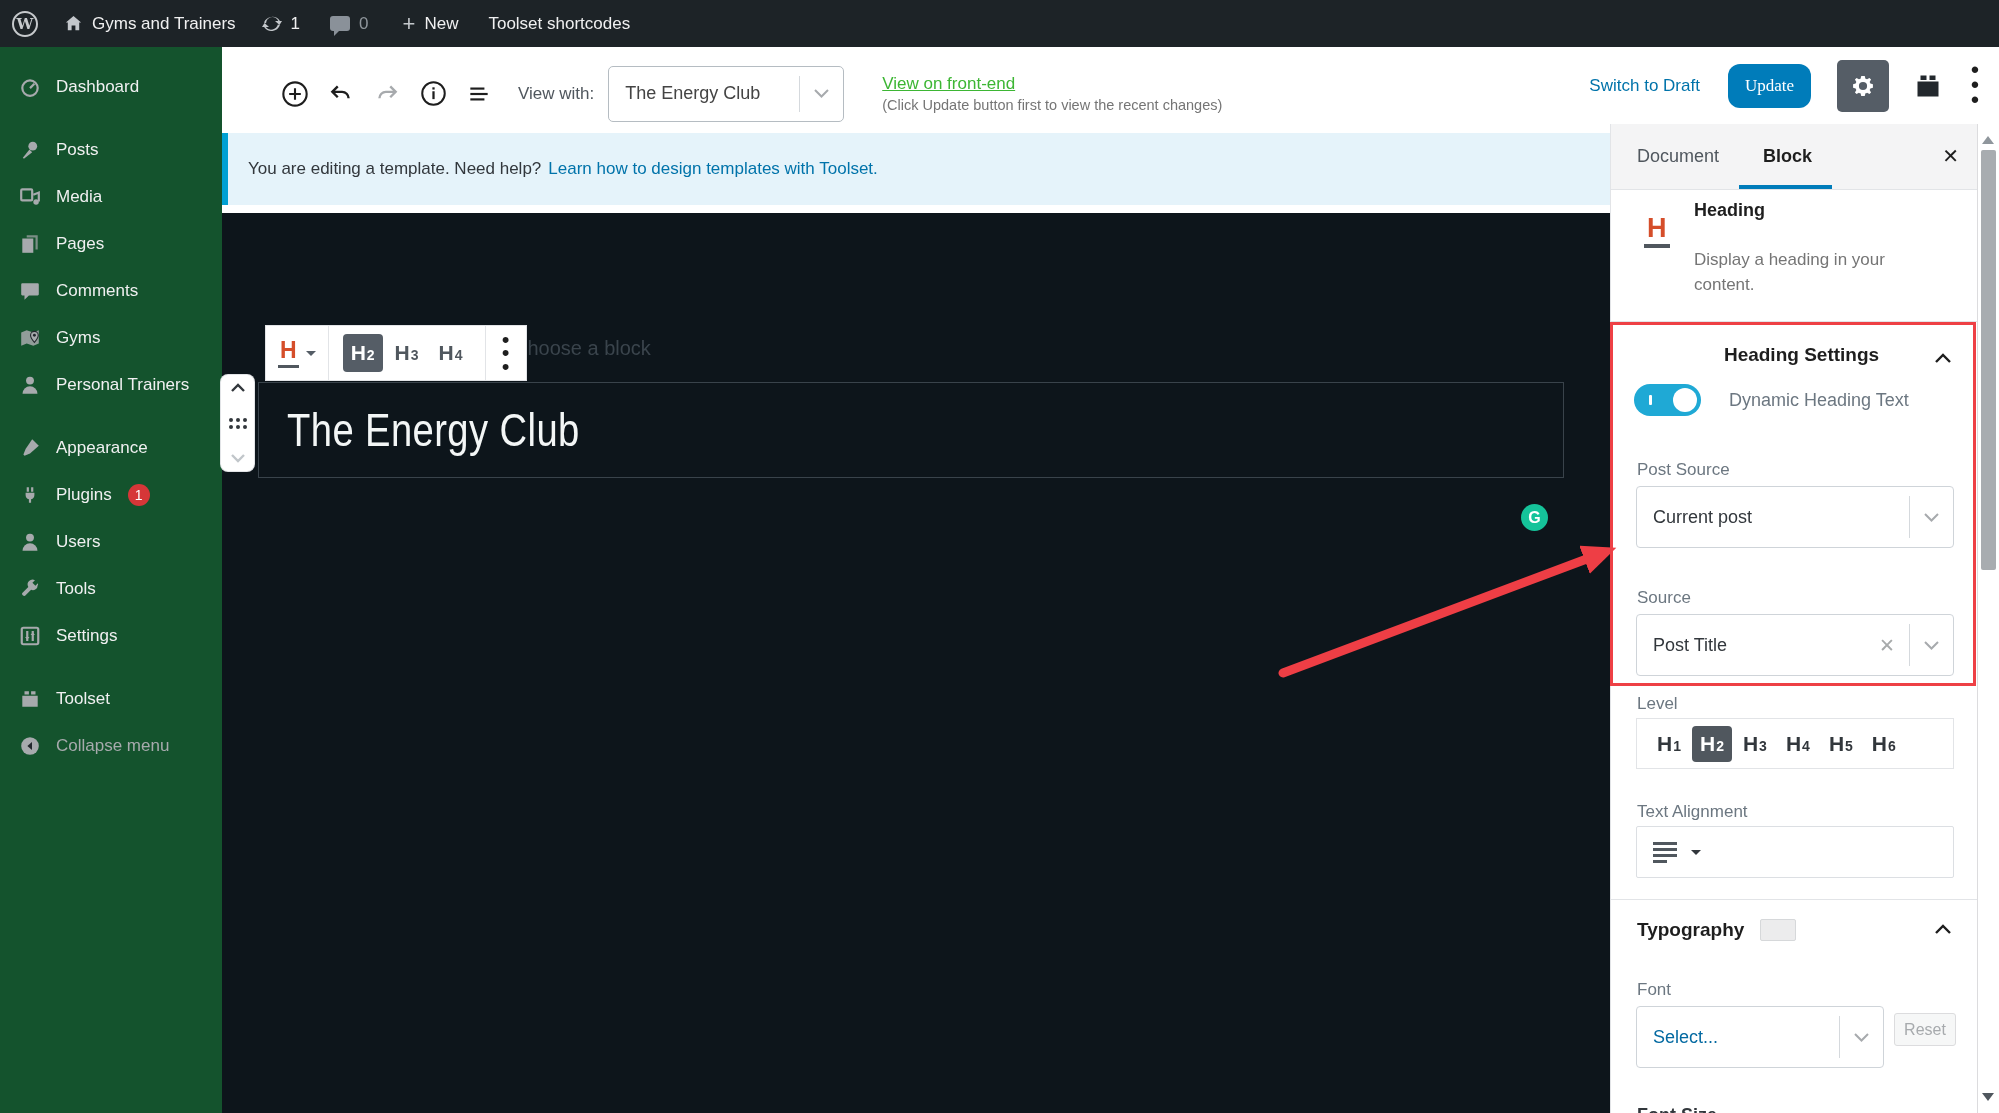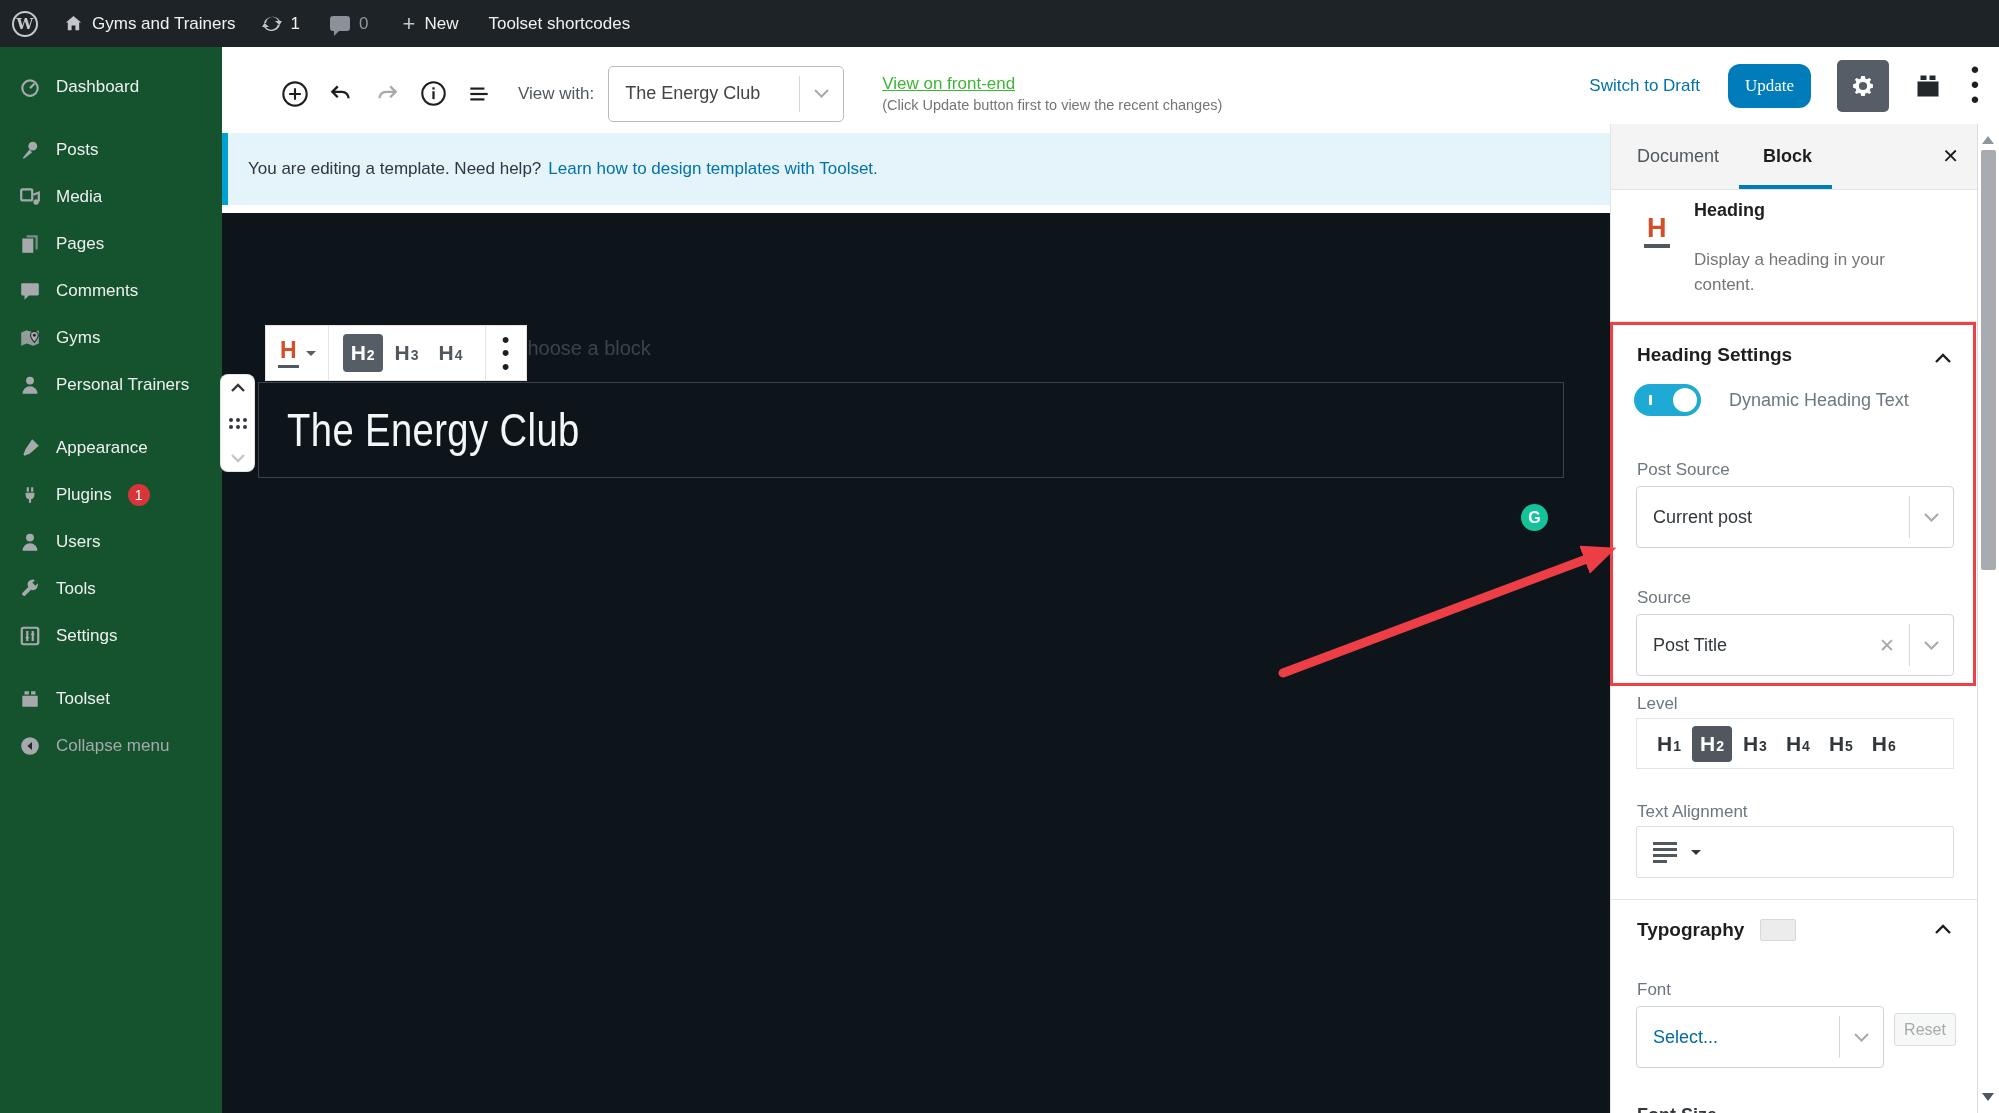--- a/index.html
+++ b/index.html
@@ -113,21 +113,21 @@
 
   .panel-title { font-size:19px; font-weight:bold; color:#1e1e1e; }
   .chev-up-abs { position:absolute; right:26px; }
   .flabel { font-size:17px; color:#6c7781; }
   .sel-box { border:1px solid #cfd4d9; border-radius:4px; background:#fff; display:flex; align-items:center; }
   .sel-box .val { flex:1; padding-left:16px; font-size:18px; color:#32373c; }
   .sel-box .val.ph { color:#0369a1; }
   .xclear { color:#a7aaab; font-size:19px; padding:0 14px; cursor:pointer; }
 
   .hs { position:absolute; left:0; top:198px; width:367px; }
-  .hs-title-row { position:relative; padding:22px 12px 0 26px; }
+  .hs-title-row { position:relative; padding:22px 12px 0 26px;text-align:center; }
   .toggle-row { position:absolute; left:23px; top:62px; display:flex; align-items:center; gap:28px; }
   .toggle { width:67px; height:32px; border-radius:16px; background:#1fa9d5; position:relative; cursor:pointer; }
   .toggle::before { content:""; position:absolute; left:15px; top:11px; width:3px; height:10px;
                     background:#fff; border-radius:1px; }
   .toggle .knob { position:absolute; right:4px; top:4px; width:24px; height:24px; background:#fff; border-radius:50%; }
   .toggle-label { font-size:18px; color:#6c7781; }
   .lab-ps { position:absolute; left:26px; top:138px; }
   .sel-ps { position:absolute; left:25px; top:164px; width:318px; height:62px; }
   .lab-src { position:absolute; left:26px; top:266px; }
   .sel-src { position:absolute; left:25px; top:292px; width:318px; height:62px; }

